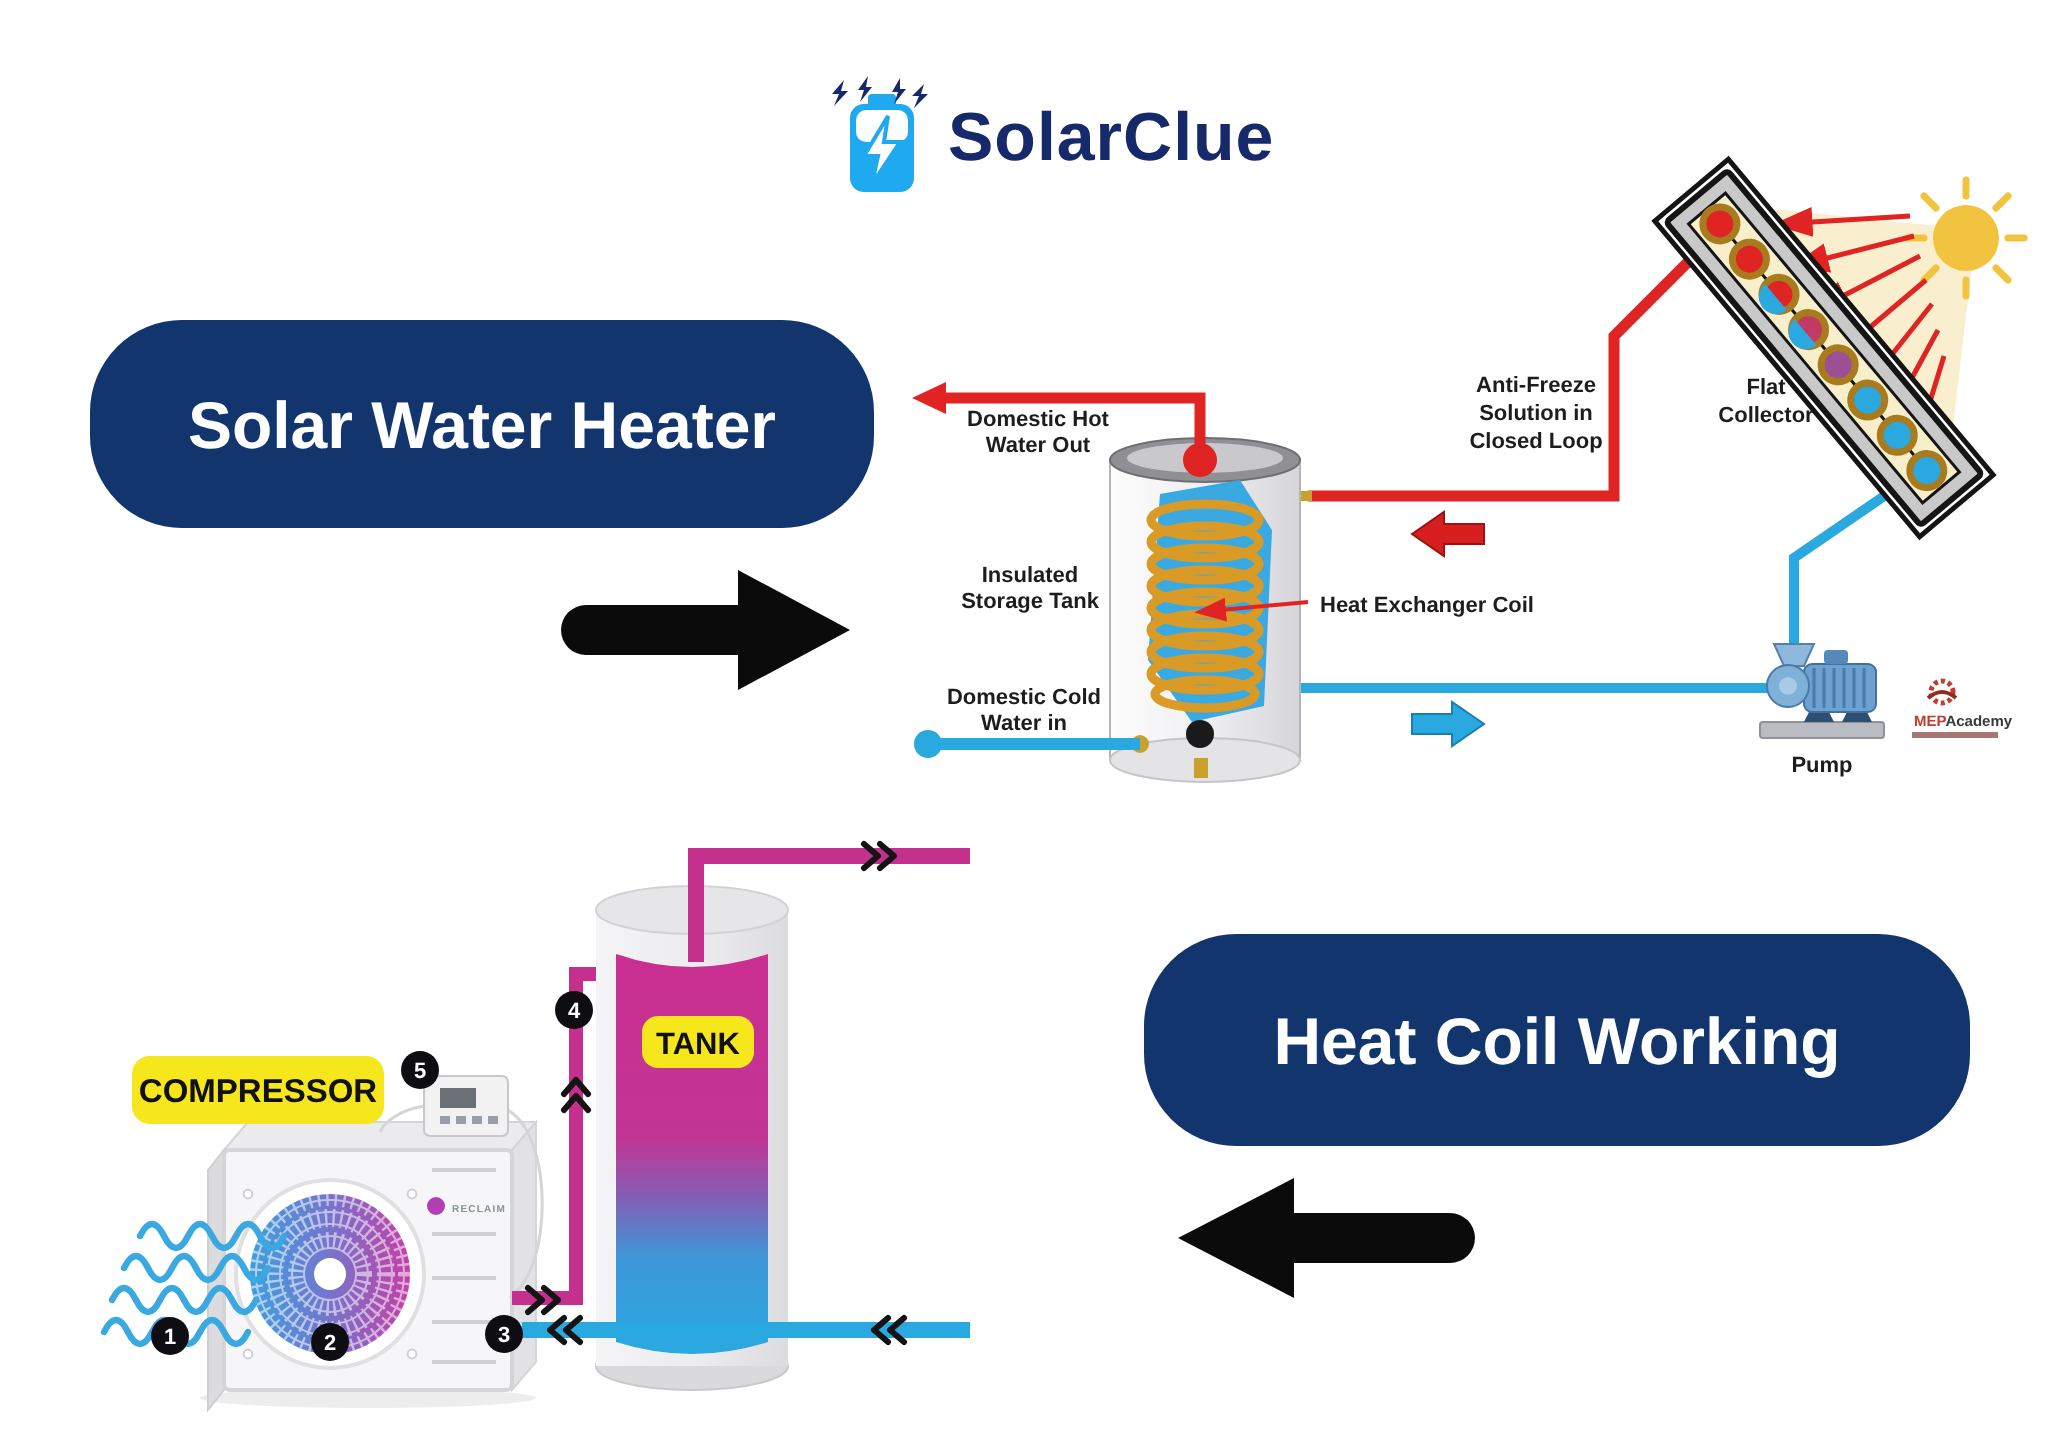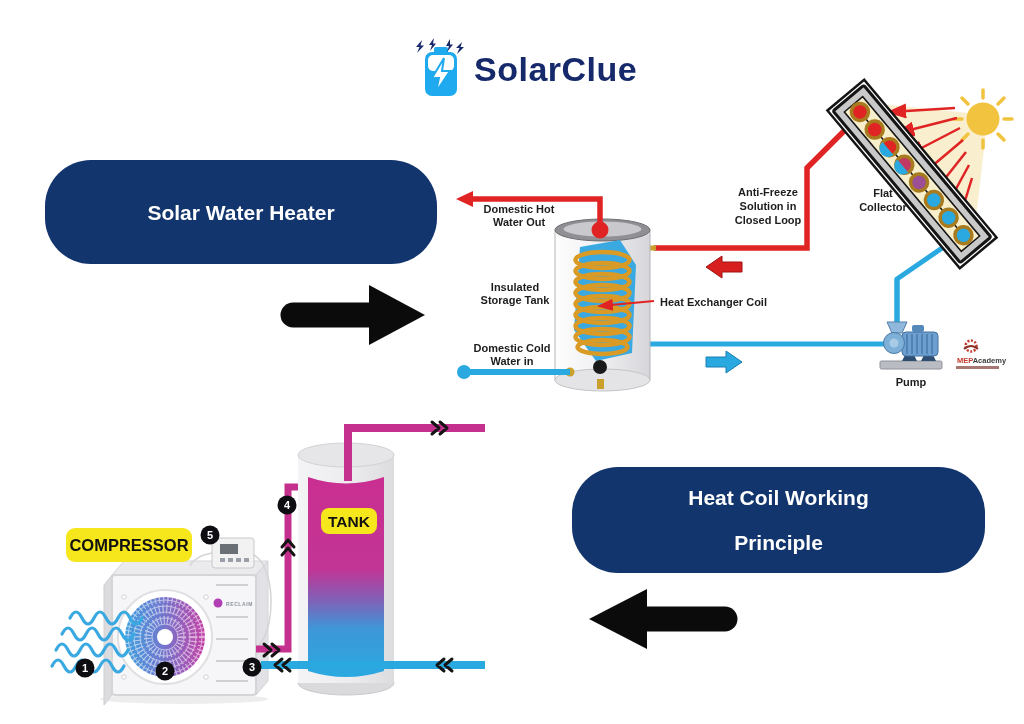--- a/index.html
+++ b/index.html
@@ -2,21 +2,21 @@
 <html><head>
 <meta charset="utf-8">
 <style>
   html,body{margin:0;padding:0;background:#fff;}
   .canvas{position:relative;width:1024px;height:724px;background:#ffffff;overflow:hidden;
           font-family:"Liberation Sans",sans-serif;padding-left:15px;}
   .logo{position:absolute;left:414px;top:38px;display:flex;align-items:center;}
   .brand{font-size:34px;font-weight:800;color:#16296b;letter-spacing:.5px;margin-left:6px;}
   .title-box{position:absolute;background:#12356d;color:#fff;border-radius:46px;
              display:flex;flex-direction:column;justify-content:center;align-items:center;
-             font-weight:800;font-size:21px;line-height:45px;text-align:right;}
+             font-weight:800;font-size:33px;line-height:45px;text-align:right;}
   .tb-solar{left:45px;top:160px;width:392px;height:104px;}
   .tb-hp{left:572px;top:467px;width:413px;height:106px;}
   .diagram{position:absolute;}
   .diagram svg, .arrow svg, .logo svg{overflow:visible;display:block;}
   .arrow{position:absolute;}
   text{font-family:"Liberation Sans",sans-serif;}
   .lbl{font-size:11px;font-weight:700;fill:#1d1d1d;}
   .badge-t{font-size:11px;font-weight:800;fill:#ffffff;text-anchor:middle;}
 </style>
 </head>
@@ -44,21 +44,20 @@
 
   <div class="arrow" style="left:285px;top:282px;">
     <svg width="145" height="66" viewBox="0 0 145 66">
       <path d="M8,33 H86" stroke="#0b0b0b" stroke-width="25" stroke-linecap="round"></path>
       <polygon points="84,3 84,63 140,33" fill="#0b0b0b"></polygon>
     </svg>
   </div>
 
   <div class="title-box tb-hp">
     <div>Heat Coil Working</div>
-    <div>Principle</div>
   </div>
 
   <div class="arrow" style="left:583px;top:588px;">
     <svg width="150" height="64" viewBox="0 0 150 64">
       <path d="M62,31 H142" stroke="#0b0b0b" stroke-width="25" stroke-linecap="round"></path>
       <polygon points="64,1 64,61 6,31" fill="#0b0b0b"></polygon>
     </svg>
   </div>
 
   <div class="diagram" style="left:450px;top:95px;">

